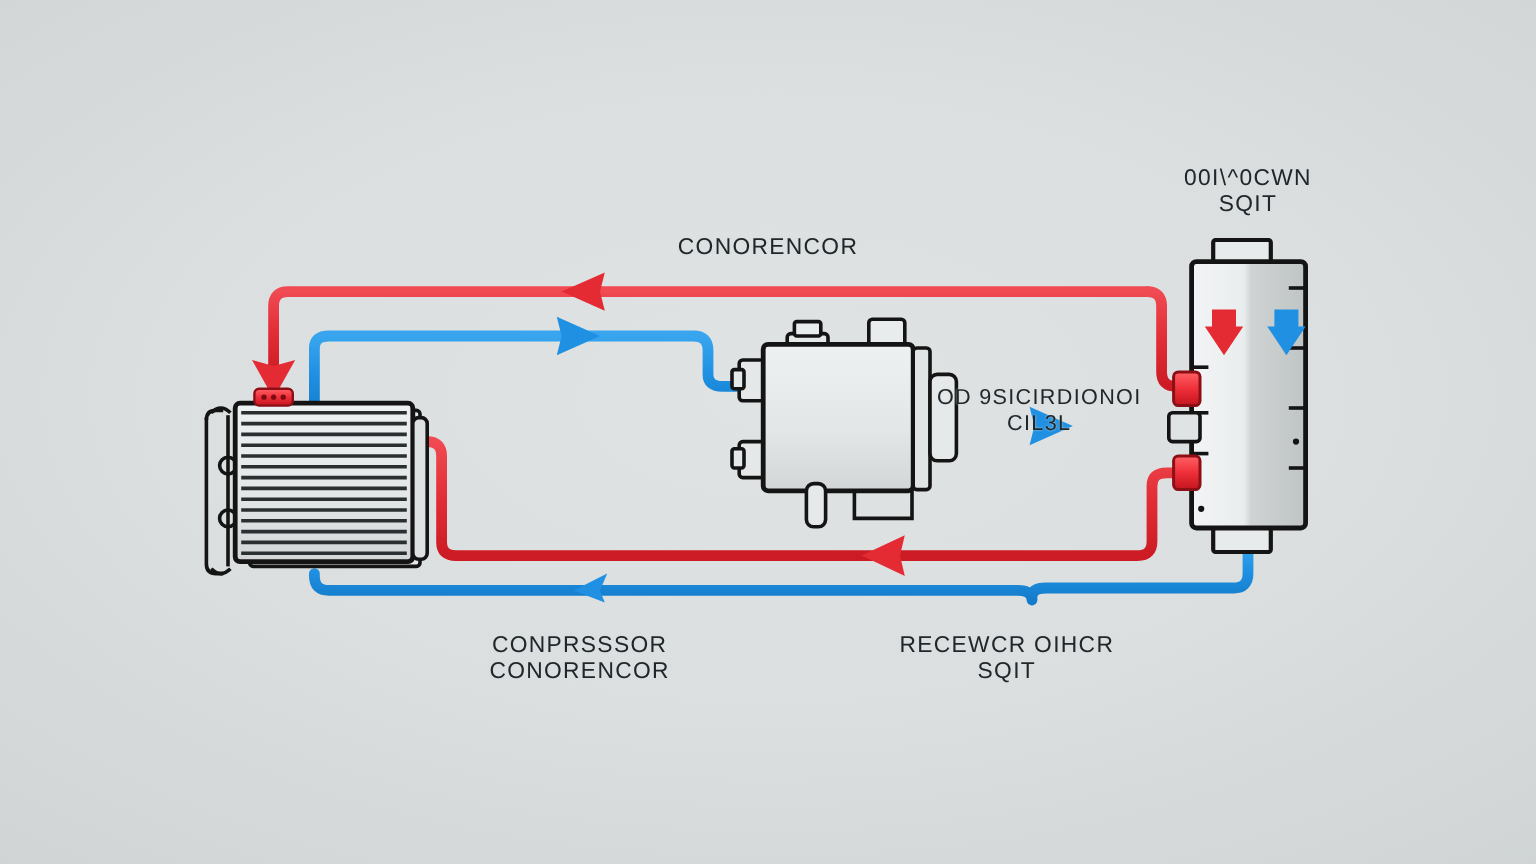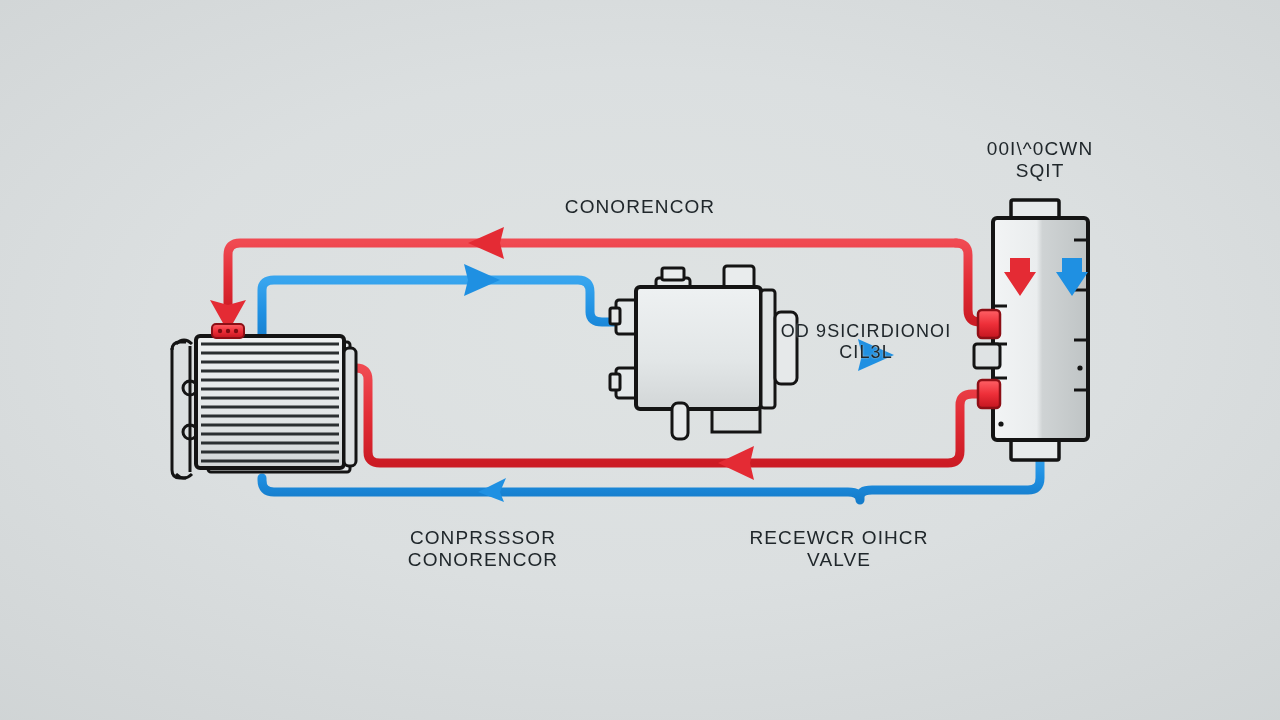--- a/index.html
+++ b/index.html
@@ -162,21 +162,21 @@
     <rect x="978" y="380" width="22" height="28" rx="4" fill="url(#redPort)" stroke="#8d0f16" stroke-width="2.5"></rect>
   </g>
 </svg>
 
 <div class="lbl" style="left:0;width:1280px;top:196px;font-size:19px;">CONORENCOR</div>
 
 <div class="lbl" style="left:323px;width:320px;top:527px;font-size:19px;">CONPRSSSOR
 CONORENCOR</div>
 
 <div class="lbl" style="left:689px;width:300px;top:527px;font-size:19px;">RECEWCR OIHCR
-VALVE</div>
+SQIT</div>
 
 <div class="lbl" style="left:940px;width:200px;top:138px;font-size:19px;">00I\^0CWN
 SQIT</div>
 
 <div class="lbl" style="left:756px;width:220px;top:297px;font-size:18px;margin-top:24px;">OD 9SICIRDIONOI
 CIL3L</div>
 
 </div>
 
 </body></html>

